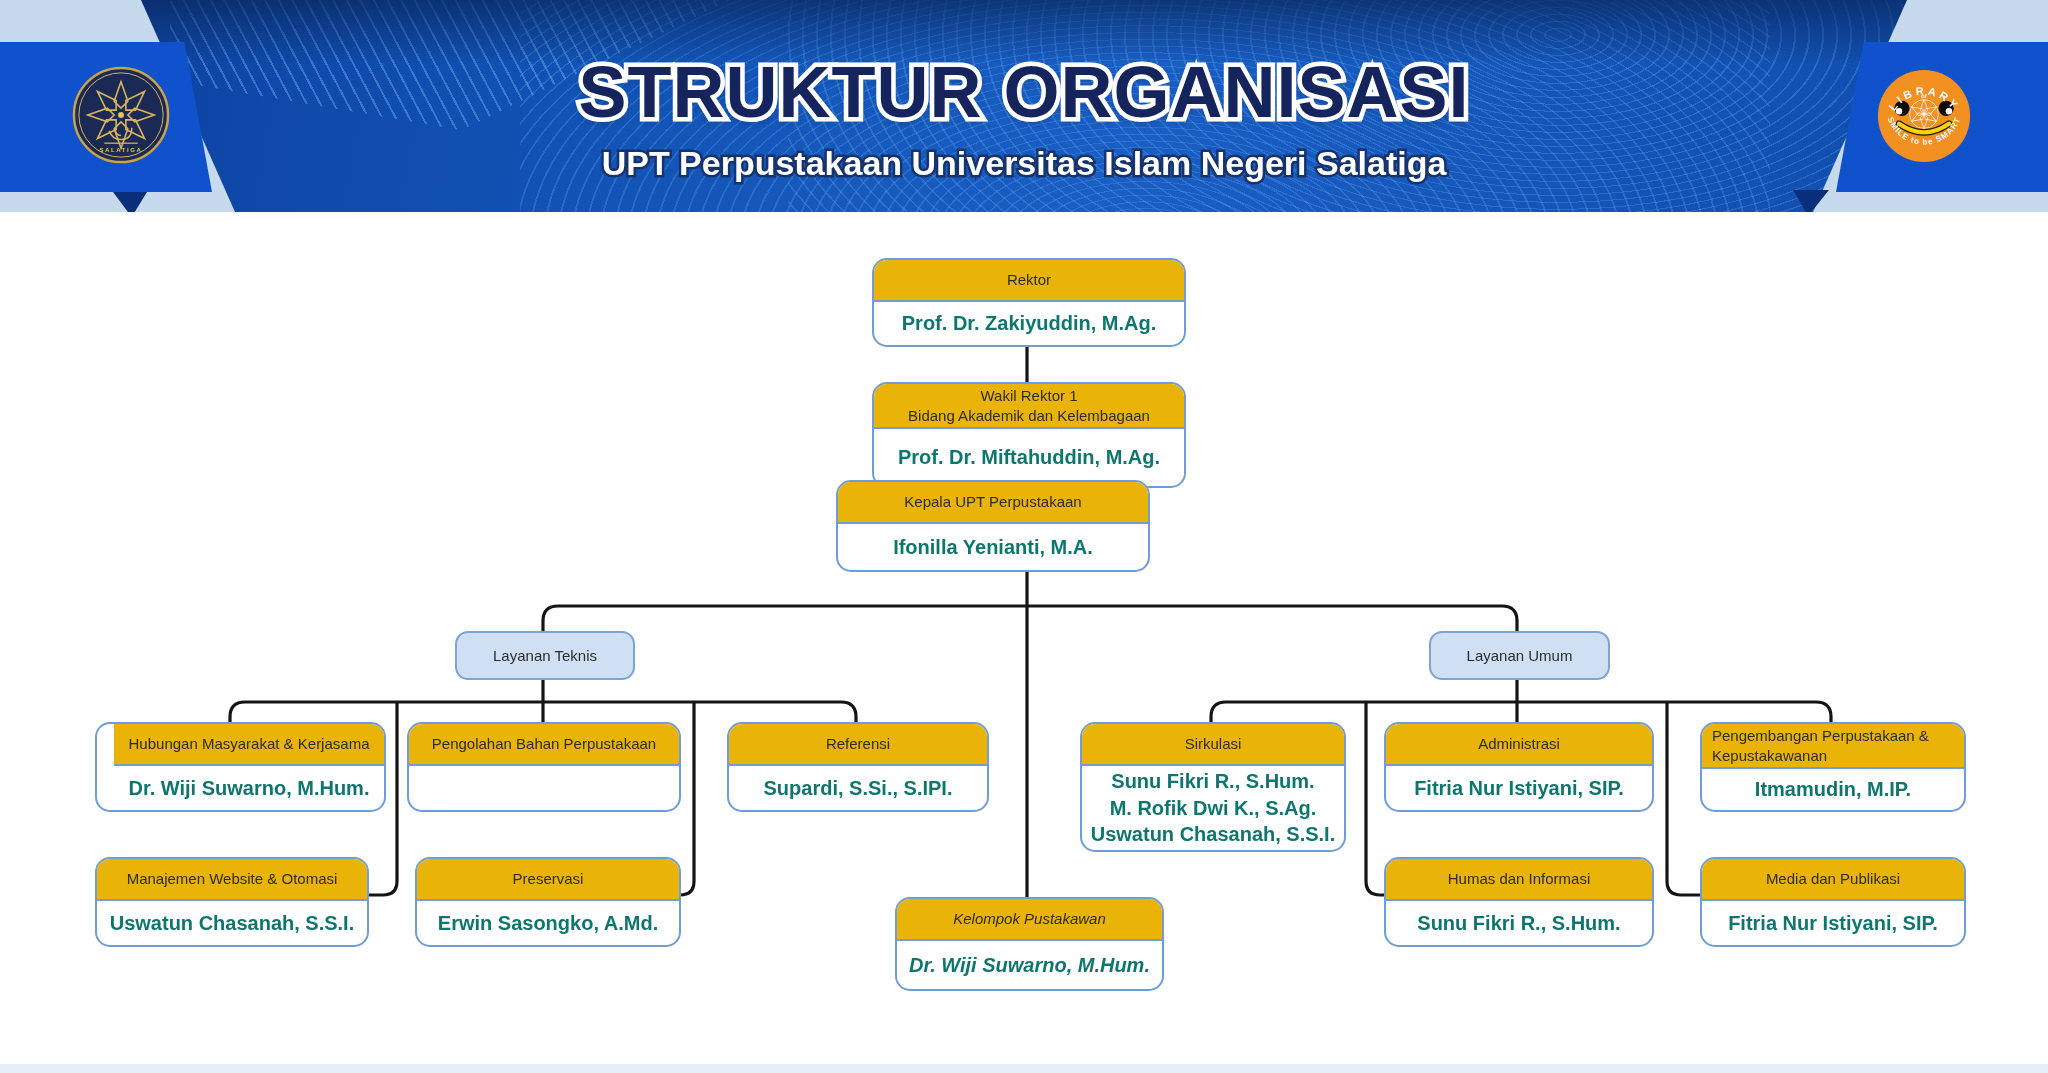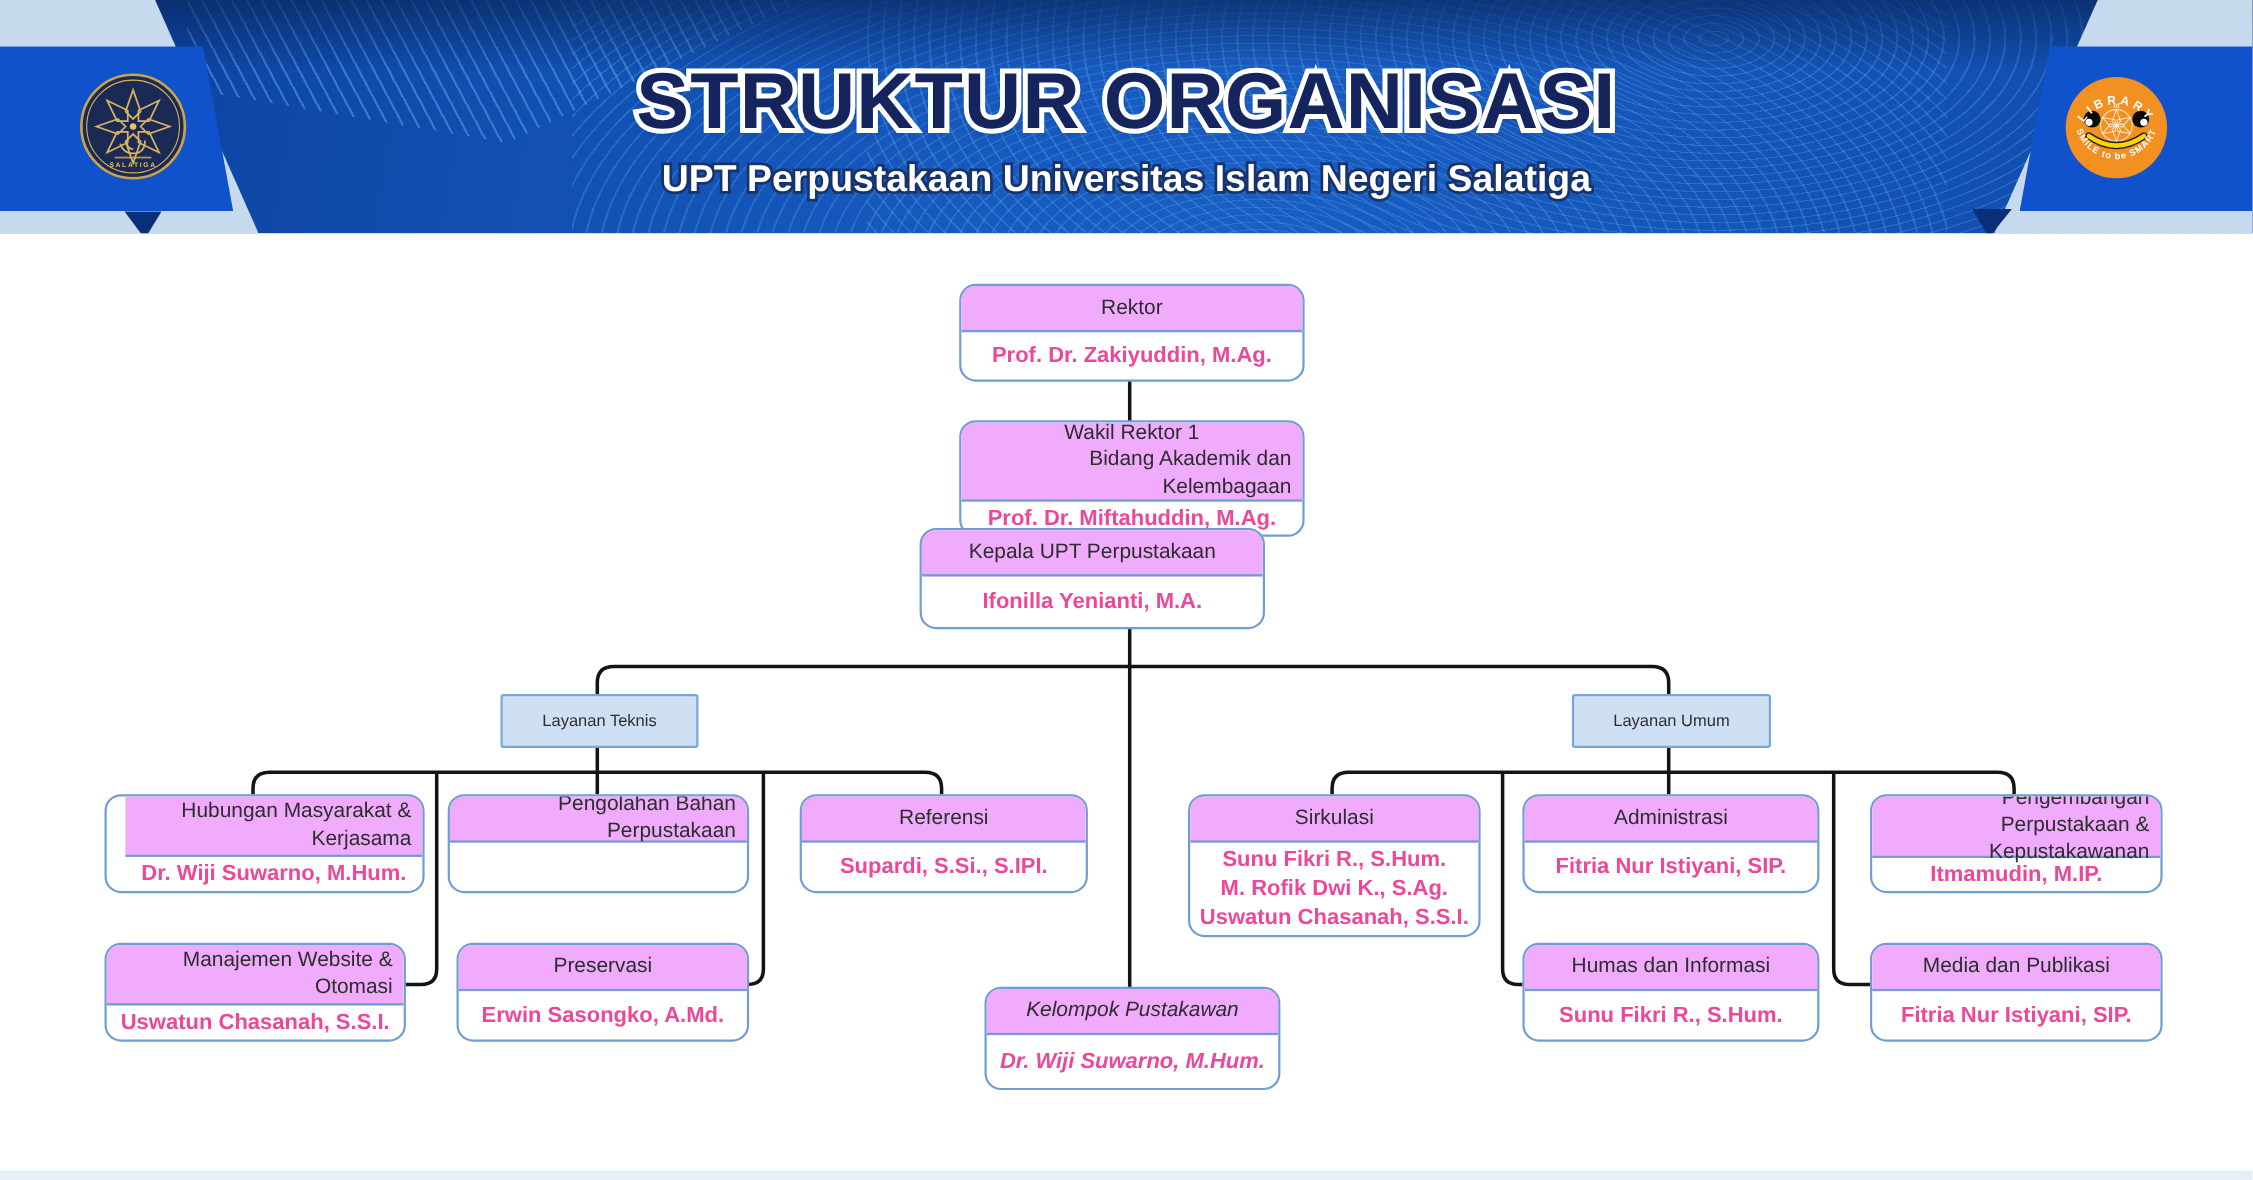--- a/index.html
+++ b/index.html
@@ -42,26 +42,26 @@
   .sub-wrap>span{grid-area:1/1;font-weight:700;font-size:34px;line-height:1;white-space:nowrap;}
   .sub-outline{-webkit-text-stroke:5px #16336e;color:#16336e;}
   .sub-fill{color:#ffffff;}
 
   .bottom-strip{position:absolute;left:0;bottom:0;width:100%;height:9px;background:#e6eef7;}
 
   
   .connectors{position:absolute;left:0;top:0;z-index:1;}
   .node{position:absolute;z-index:2;background:#fff;border:2px solid #6f9dd4;border-radius:15px;
         display:flex;flex-direction:column;overflow:hidden;}
-  .node-head{background:#f0abfc;border-bottom:2px solid #6f9dd4;min-height:36px;
+  .node-head{background:#eab308;border-bottom:2px solid #6f9dd4;min-height:36px;
              display:flex;flex-direction:column;align-items:center;justify-content:center;
-             font-size:19px;color:#2d2d2d;text-align:right;line-height:1.3;padding:2px 10px;}
+             font-size:15px;color:#2d2d2d;text-align:left;line-height:1.3;padding:2px 10px;}
   .node-body{flex:1;display:flex;flex-direction:column;align-items:center;justify-content:center;
-             font-weight:700;font-size:20px;color:#ec4899;text-align:center;line-height:1.32;padding:2px 6px;}
-  .branch{position:absolute;z-index:2;background:#cfe0f4;border:2px solid #7aa5d8;border-radius:3px;
+             font-weight:700;font-size:20px;color:#0f766e;text-align:center;line-height:1.32;padding:2px 6px;}
+  .branch{position:absolute;z-index:2;background:#cfe0f4;border:2px solid #7aa5d8;border-radius:13px;
           display:flex;align-items:center;justify-content:center;font-size:15px;color:#2d2d2d;}
 </style>
 </head>
 <body>
 
 <div class="screen">
 
   <div class="banner">
     <div class="hatchTL"></div>
     <div class="arcsTR"></div>

